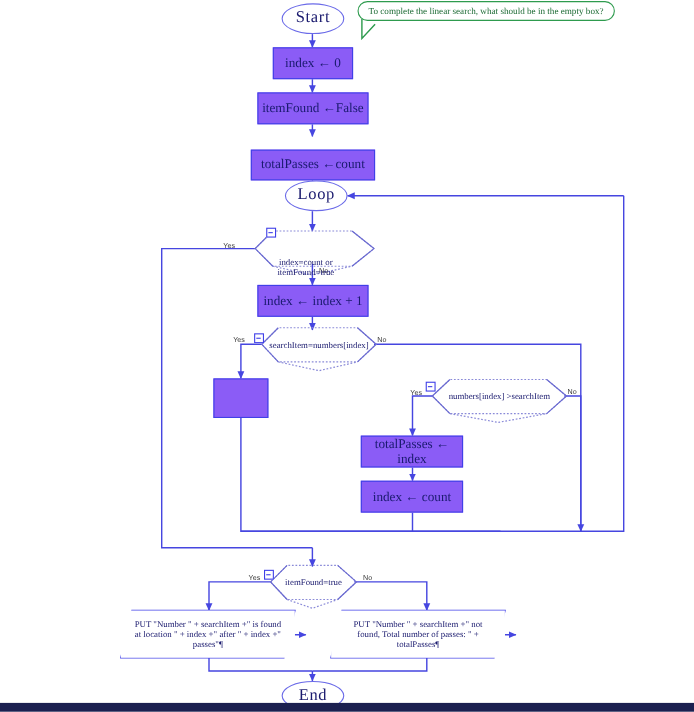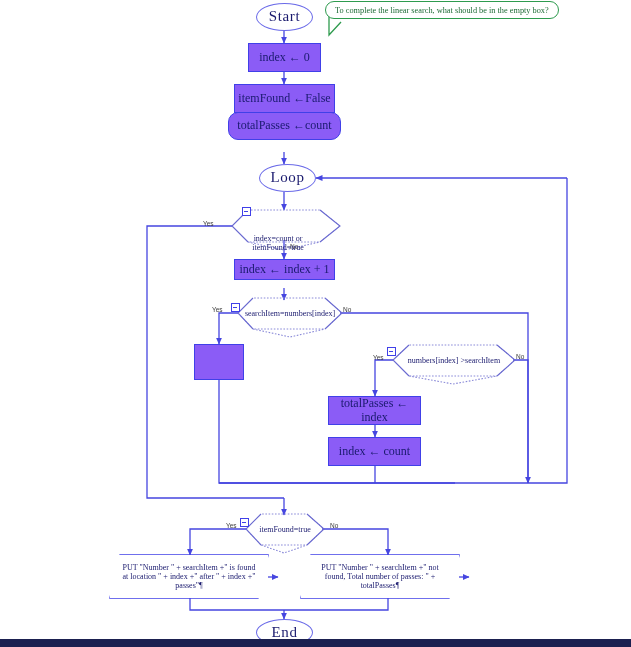--- a/index.html
+++ b/index.html
@@ -121,36 +121,36 @@
 </div>
 
 <div class="node proc" style="left:248px;top:43px;width:73px;height:29px;">
   <span>index ← 0</span>
 </div>
 
 <div class="node proc" style="left:234px;top:84px;width:101px;height:29px;justify-content:center;">
   <span>itemFound ←False</span>
 </div>
 
-<div class="node proc" style="left:228px;top:112px;width:113px;height:28px;border-radius:10px;">
+<div class="node proc" style="left:228px;top:136px;width:113px;height:28px;">
   <span>totalPasses ←count</span>
 </div>
 
 <div class="node term" style="left:259px;top:164px;width:57px;height:28px;justify-content:center;">
   <span>Loop</span>
 </div>
 
 <div class="node dia" style="left:224px;top:210px;width:108px;height:32px;margin-top:17px;">
   <span class="dtext">index=count or itemFound=true</span>
 </div>
 <div class="collapse" style="left:242px;top:207px;"></div>
 <span class="yn" style="left:203px;top:220px;">Yes</span>
 <span class="yn" style="left:290px;top:243px;">No</span>
 
-<div class="node proc" style="left:234px;top:259px;width:101px;height:21px;">
+<div class="node proc" style="left:234px;top:259px;width:101px;height:29px;">
   <span>index ← index + 1</span>
 </div>
 
 <div class="node dia" style="left:238px;top:298px;width:104px;height:31px;">
   <span class="dtext">searchItem=numbers[index]</span>
 </div>
 <div class="collapse" style="left:231px;top:303px;"></div>
 <span class="yn" style="left:212px;top:306px;">Yes</span>
 <span class="yn" style="left:343px;top:306px;">No</span>
 

